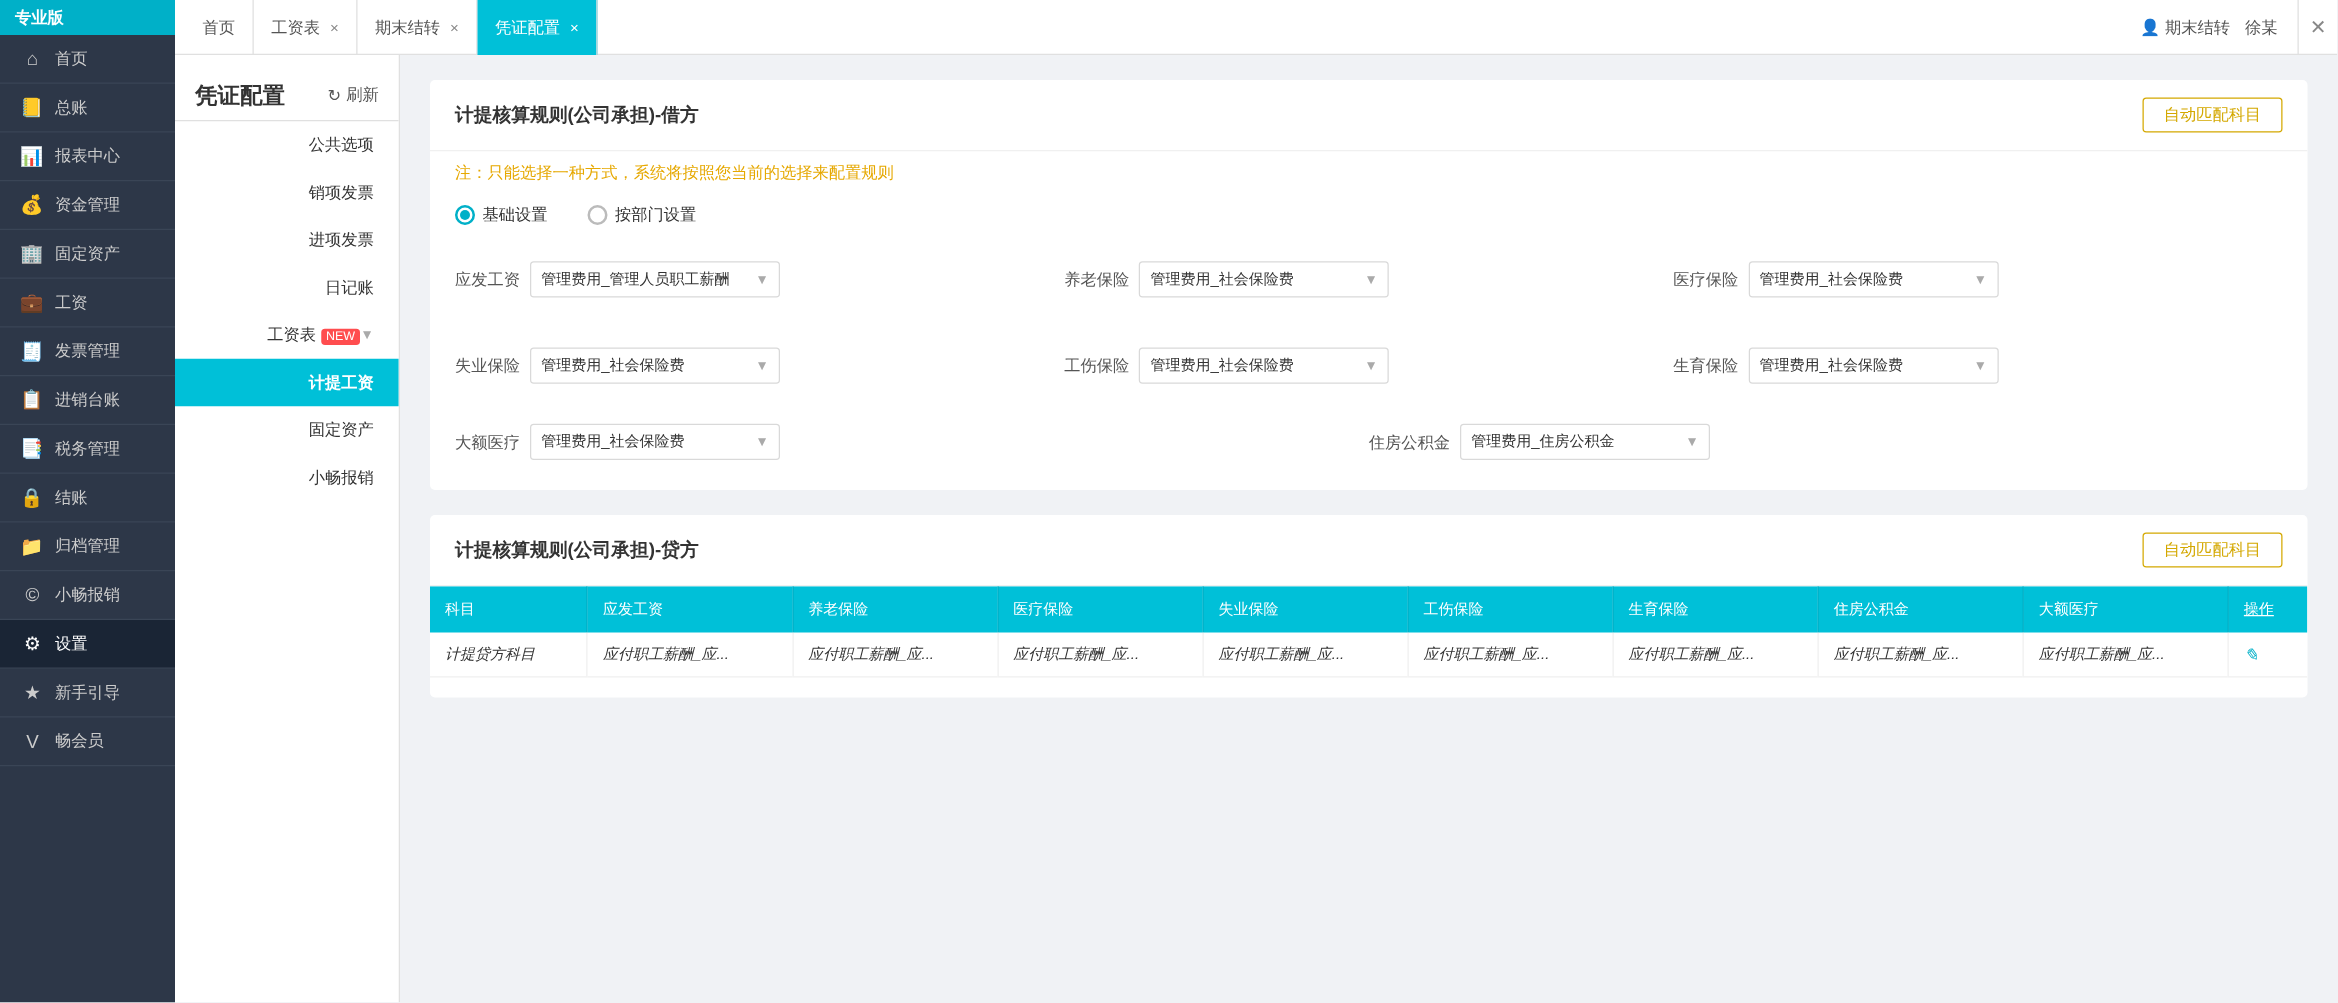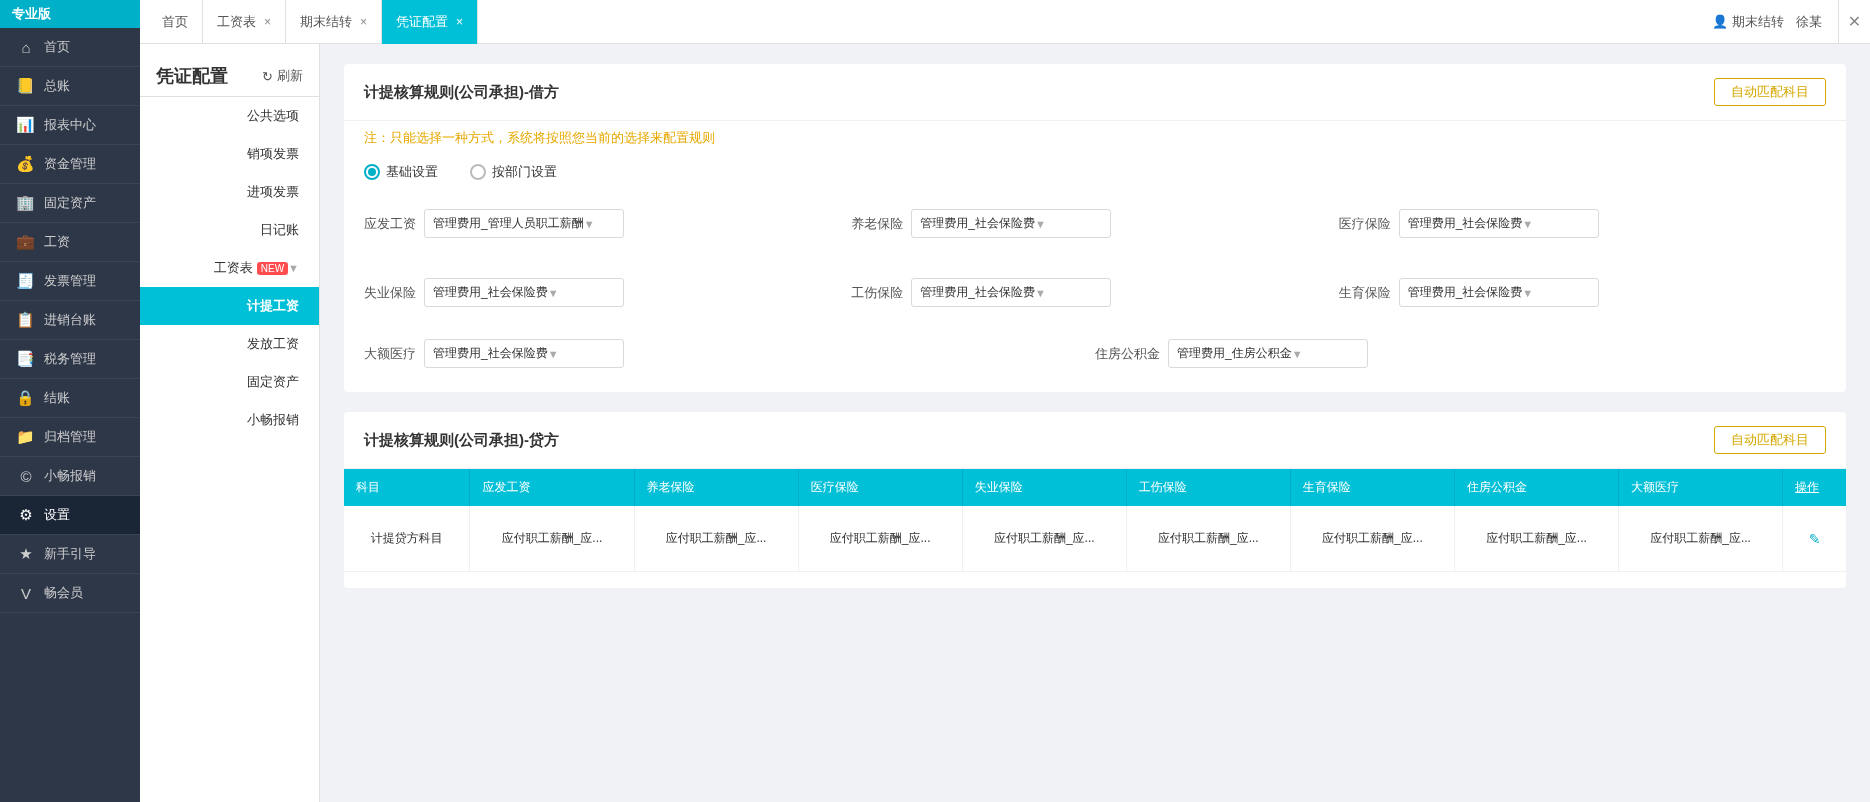--- a/index.html
+++ b/index.html
@@ -259,20 +259,21 @@
     .form-select {
       flex: 1;
       border: 1px solid #d9d9d9;
       border-radius: 3px;
       padding: 5px 8px;
       font-size: 12px;
       color: #333;
       background: #fff;
       display: flex;
       align-items: center;
+      justify-content: space-between;
       cursor: pointer;
       min-width: 120px;
       max-width: 200px;
     }
     .select-arrow { color: #aaa; font-size: 11px; }
 
     
     .table-wrapper {
       overflow-x: auto;
       padding: 0 0 16px 0;
@@ -291,25 +292,26 @@
       text-align: left;
       font-weight: normal;
       white-space: nowrap;
       border-right: 1px solid #00aec5;
     }
     thead th:last-child { border-right: none; text-decoration: underline; }
     tbody tr {
       border-bottom: 1px solid #f0f0f0;
     }
     tbody td {
-      padding: 24px 12px;
-      text-align: center;
+      padding: 9px 12px;
+      text-align: left;
       color: #333;
       white-space: nowrap;
       border-right: 1px solid #f0f0f0;
+      font-style: italic;
     }
     tbody td:last-child { border-right: none; }
     .edit-icon {
       color: #00b0c8;
       cursor: pointer;
       font-size: 14px;
     }
   </style>
 </head>
 <body>
@@ -428,23 +430,20 @@
           </div>
           <div class="sub-sidebar-item">
             <span>日记账</span>
           </div>
           <div class="sub-sidebar-item">
             <span>工资表<span class="new-badge">NEW</span></span>
             <span class="sub-sidebar-arrow">▼</span>
           </div>
           <div class="sub-sidebar-item active">
             <span>计提工资</span>
-          </div>
-          <div class="sub-sidebar-item">
-            <span>发放工资</span>
           </div>
           <div class="sub-sidebar-item">
             <span>固定资产</span>
           </div>
           <div class="sub-sidebar-item">
             <span>小畅报销</span>
           </div>
         </div>
     </div>
 

